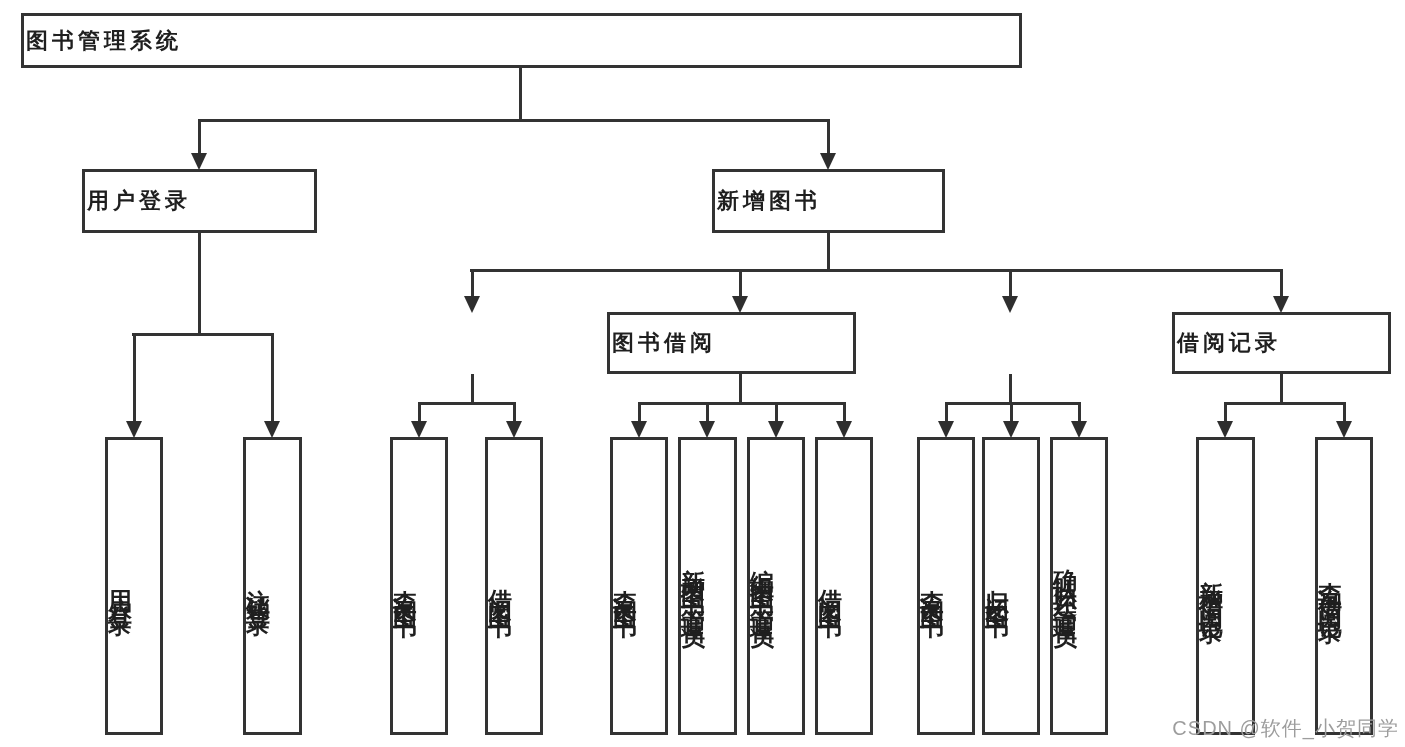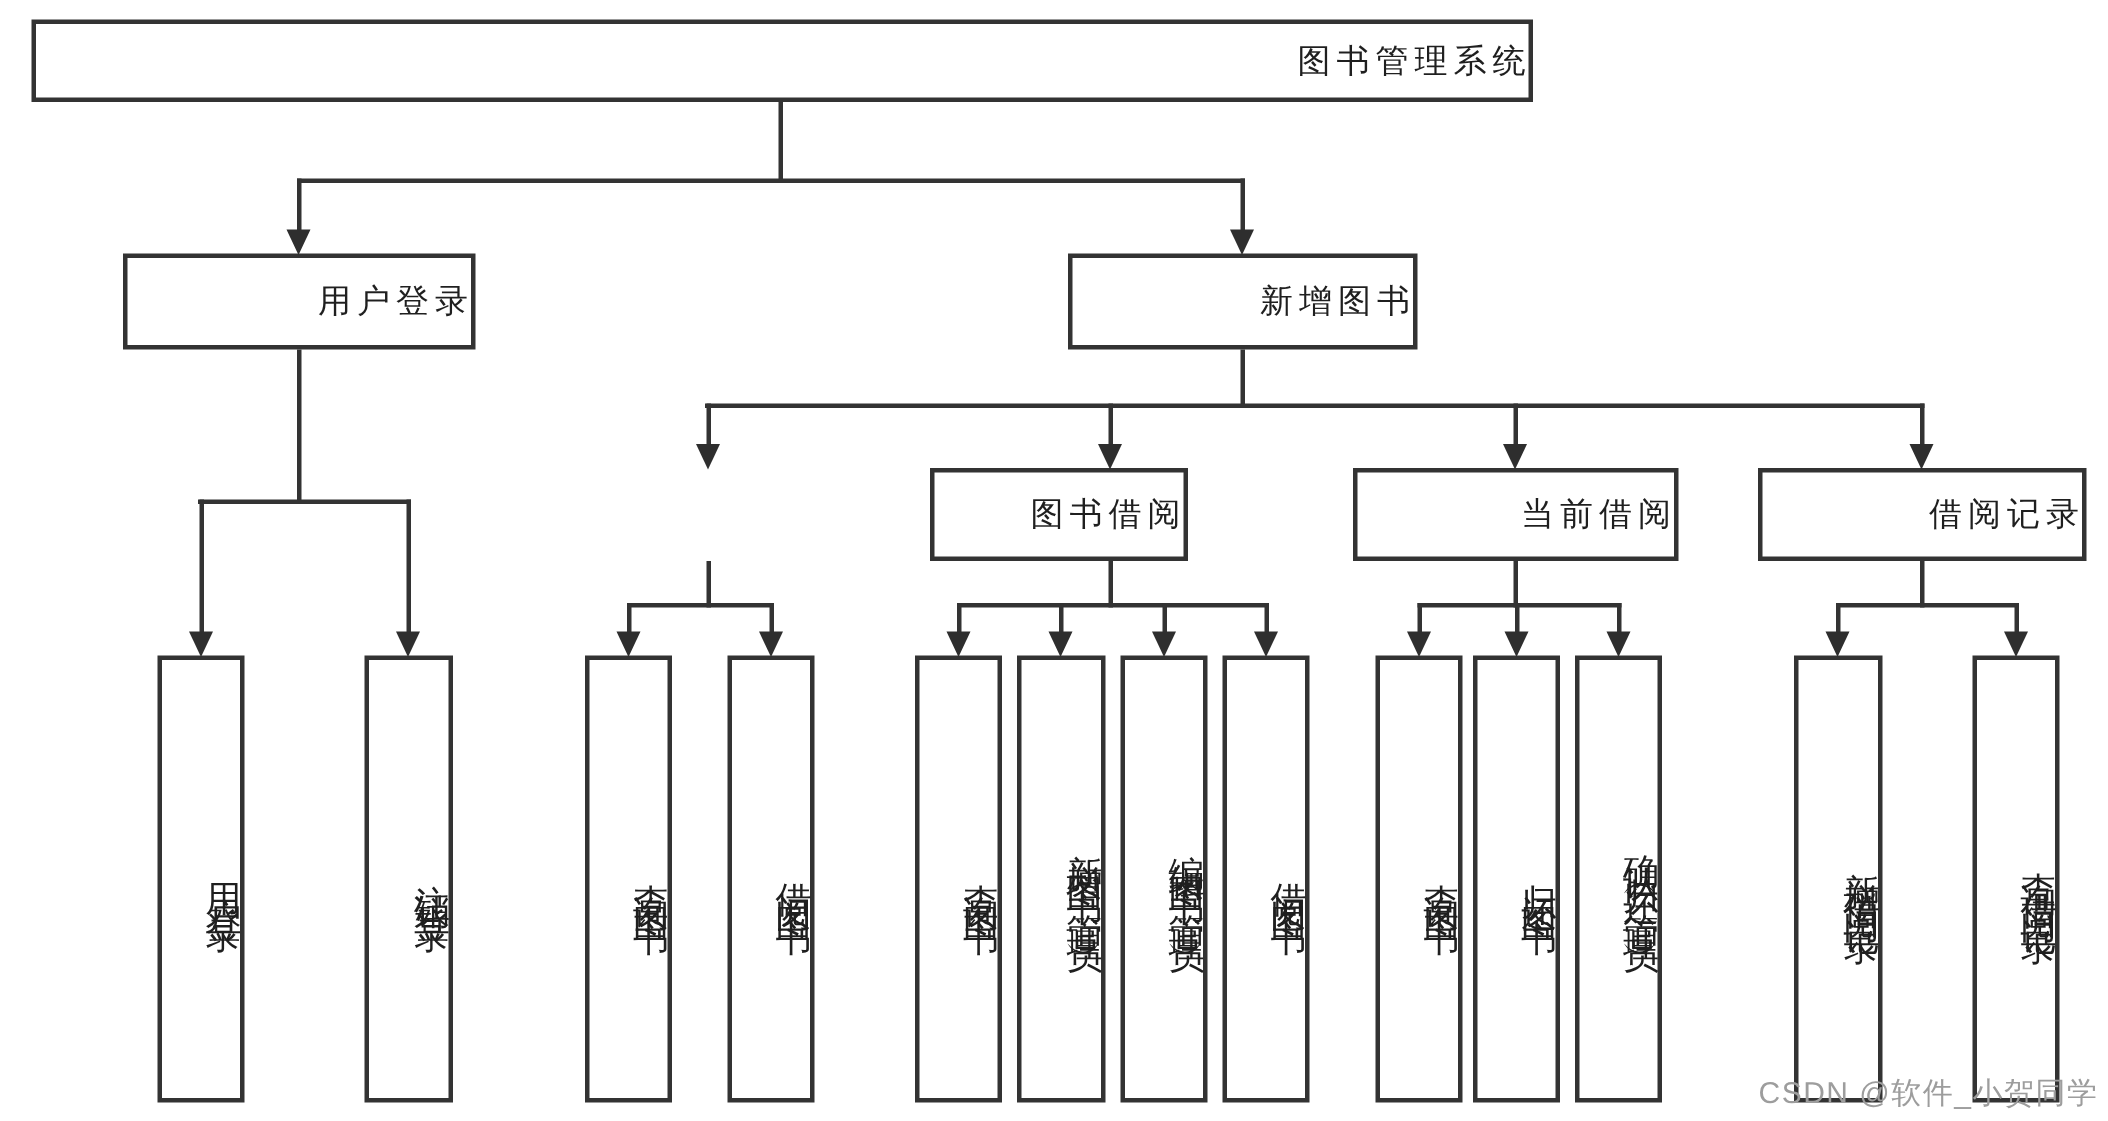--- a/index.html
+++ b/index.html
@@ -3,21 +3,21 @@
 <meta charset="utf-8">
 <style>
   html,body { margin:0; padding:0; background:#ffffff; }
   .canvas {
     position:relative; width:1405px; height:747px; background:#ffffff;
     font-family:"Liberation Sans", sans-serif; color:#1f1f1f; overflow:hidden;
   }
   .box {
     position:absolute; box-sizing:border-box;
     border:3px solid #333333; background:#ffffff;
-    display:flex; align-items:center; justify-content:flex-end;
+    display:flex; align-items:center; justify-content:flex-start;font-weight:bold;
   }
   .hlabel {
     font-size:22px; letter-spacing:4px; color:#1f1f1f;
     line-height:1; white-space:nowrap; transform:translateX(2px);
   }
   .vlabel {
     writing-mode:vertical-rl; text-orientation:mixed;
     font-size:24px; letter-spacing:8px; line-height:1;
     color:#1f1f1f; white-space:nowrap;
   }
@@ -43,27 +43,24 @@
 
   <div class="box" style="left:82px;top:169px;width:235px;height:64px">
     <span class="hlabel">用户登录</span>
   </div>
 
   <div class="box" style="left:712px;top:169px;width:233px;height:64px">
     <span class="hlabel">新增图书</span>
   </div>
 
 
-  <div class="box" style="left:620px;top:312px;width:172px;height:62px">
+  <div class="box" style="left:607px;top:312px;width:249px;height:62px">
     <span class="hlabel">图书借阅</span>
   </div>
 
-  <div class="box" style="left:902px;top:312px;width:217px;height:62px">
-    <span class="hlabel">当前借阅</span>
-  </div>
 
   <div class="box" style="left:1172px;top:312px;width:219px;height:62px">
     <span class="hlabel">借阅记录</span>
   </div>
 
   <div class="box" style="left:105px;top:437px;width:58px;height:298px">
     <span class="vlabel">用户登录</span>
   </div>
   <div class="box" style="left:243px;top:437px;width:59px;height:298px">
     <span class="vlabel">注销登录</span>

